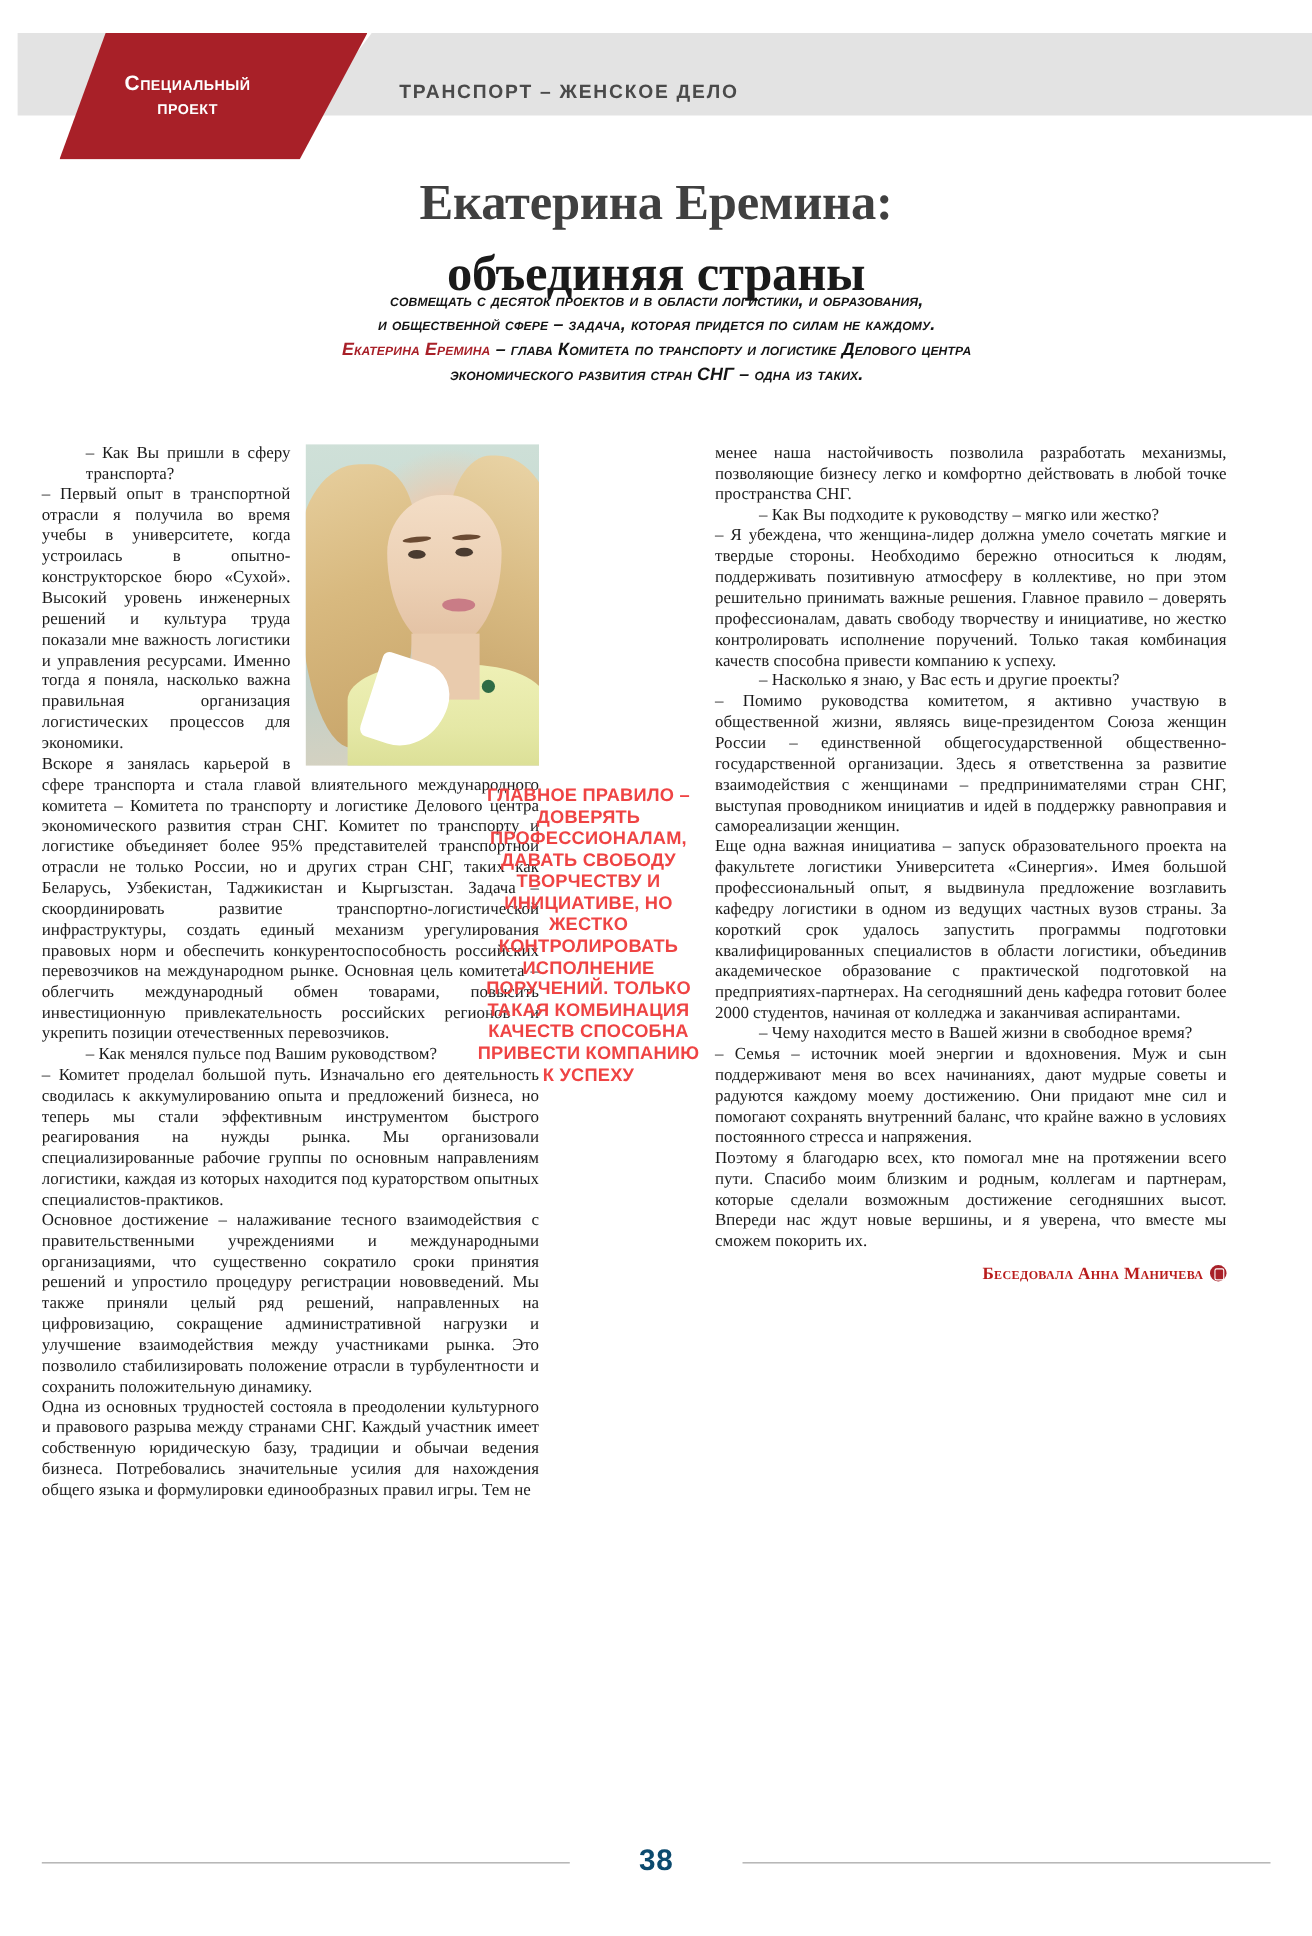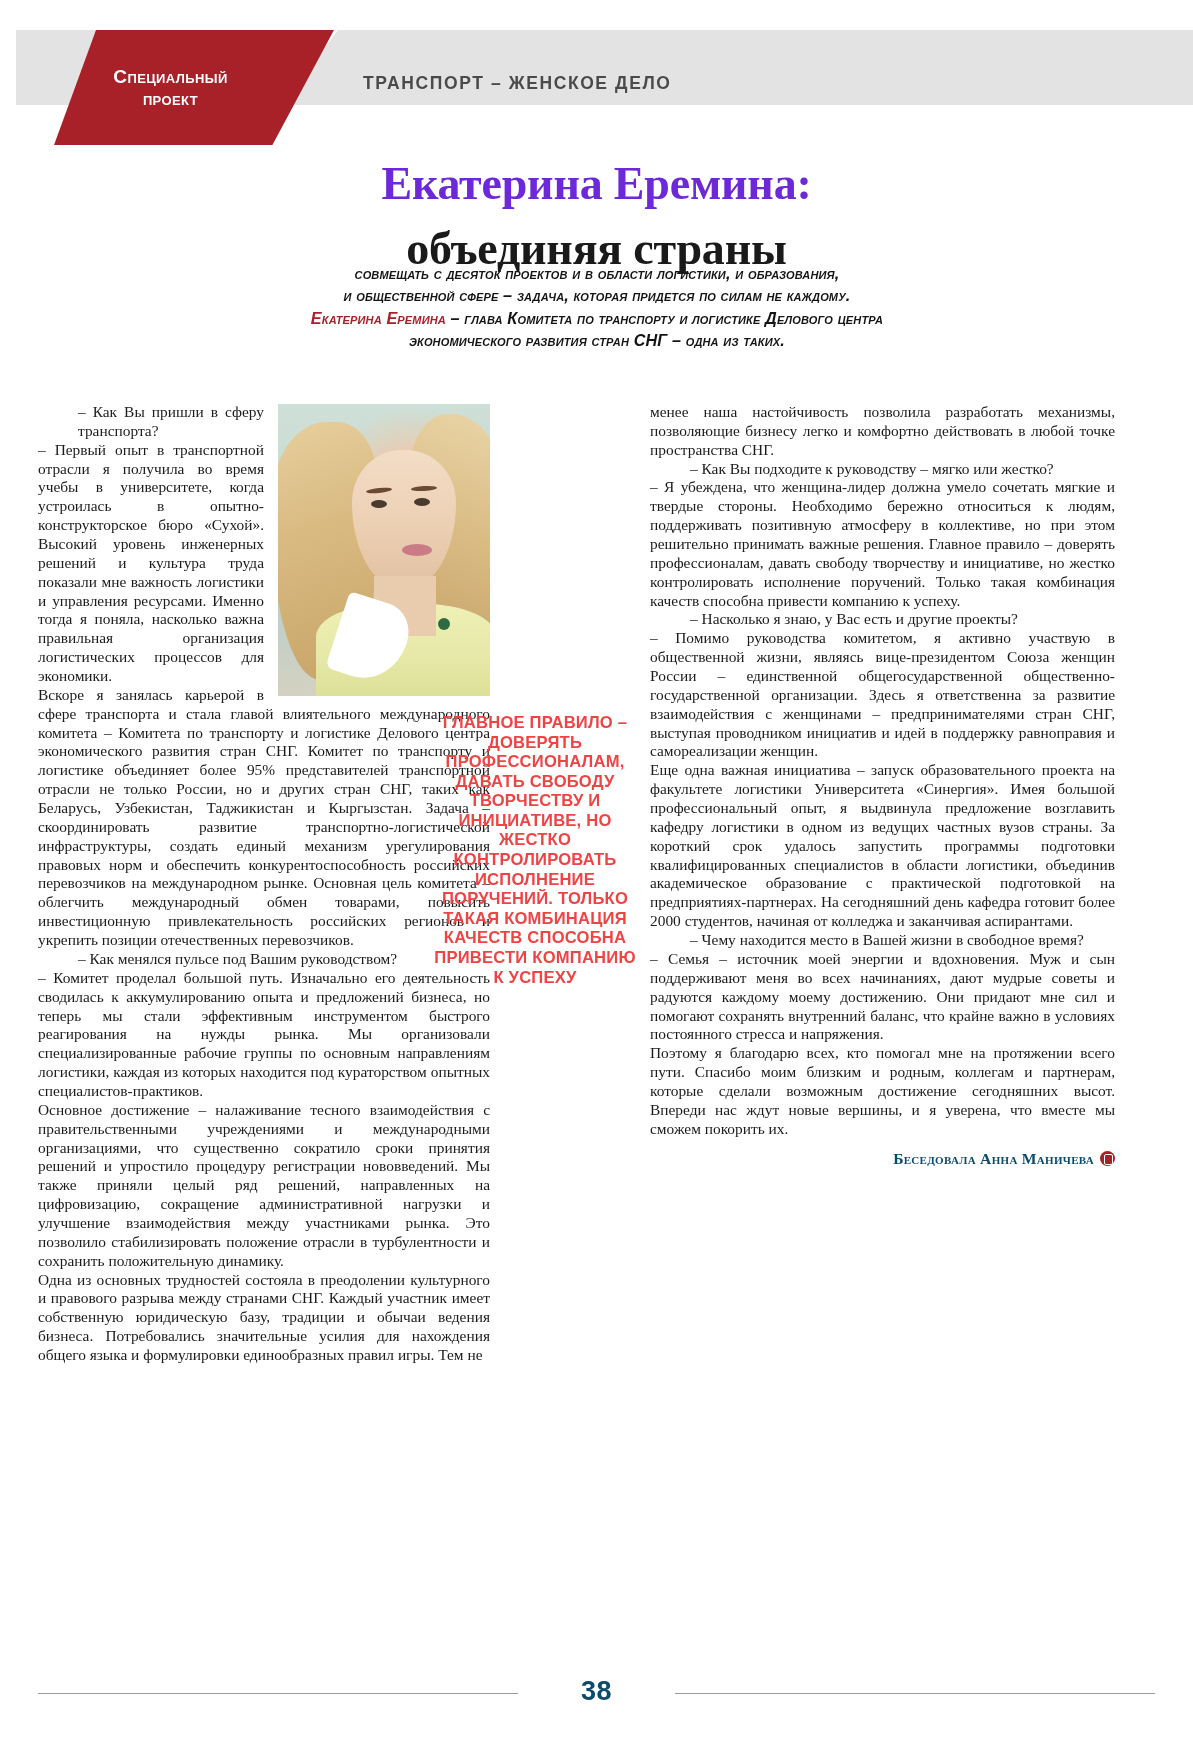--- a/index.html
+++ b/index.html
@@ -68,21 +68,21 @@
   }
 
   
   .title-wrap {
     position: absolute;
     left: 40px; top: 160px;
     width: 1113px;
     text-align: center;
   }
   .title-line1 {
-    color: #6d28d9;
+    color: #404040;
     font-size: 46px;
     font-weight: bold;
     line-height: 1.05;
     letter-spacing: -0.2px;
   }
   .title-line2 {
     color: #1a1a1a;
     font-size: 46px;
     font-weight: bold;
     line-height: 1.12;
@@ -252,21 +252,21 @@
     letter-spacing: 0.6px;
     font-variant: small-caps;
   }
 
   
   .byline {
     margin-top: 10px;
     text-align: right;
     font-weight: bold;
     font-size: 15.6px;
-    color: #0c4a6e;
+    color: #b91c1c;
     font-variant: small-caps;
     letter-spacing: 0.3px;
   }
   .byline .mark {
     display: inline-block;
     width: 15px; height: 15px;
     margin-left: 6px;
     vertical-align: -2px;
     border-radius: 50%;
     background: #a82028;

